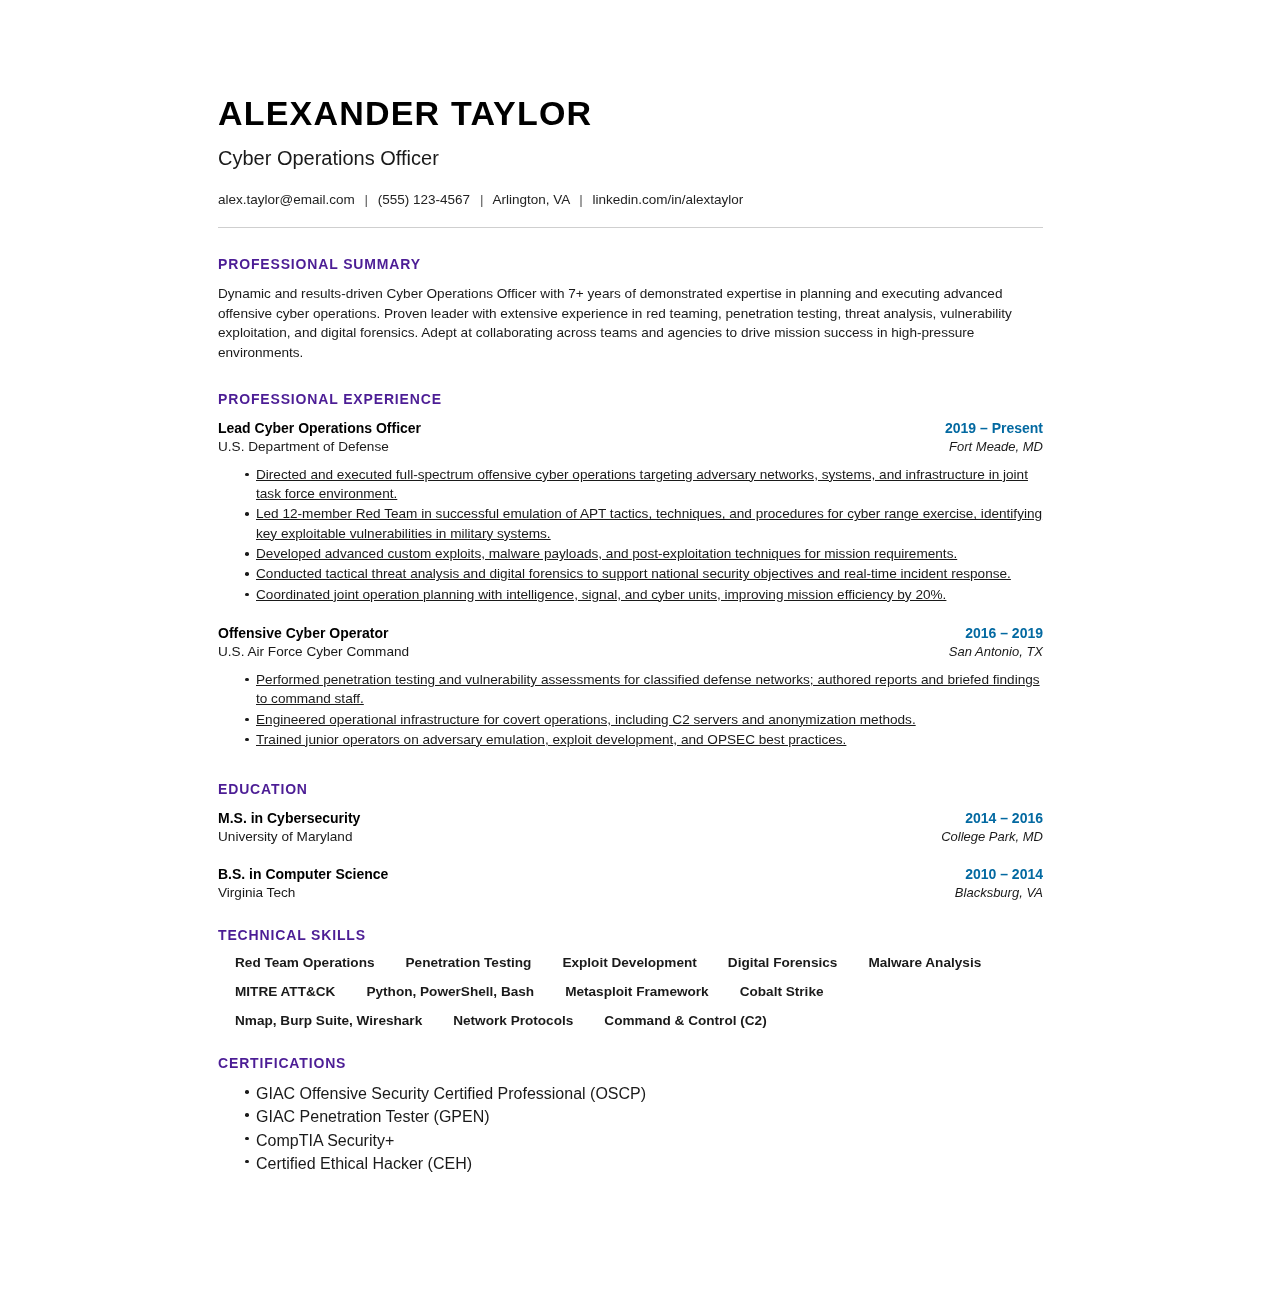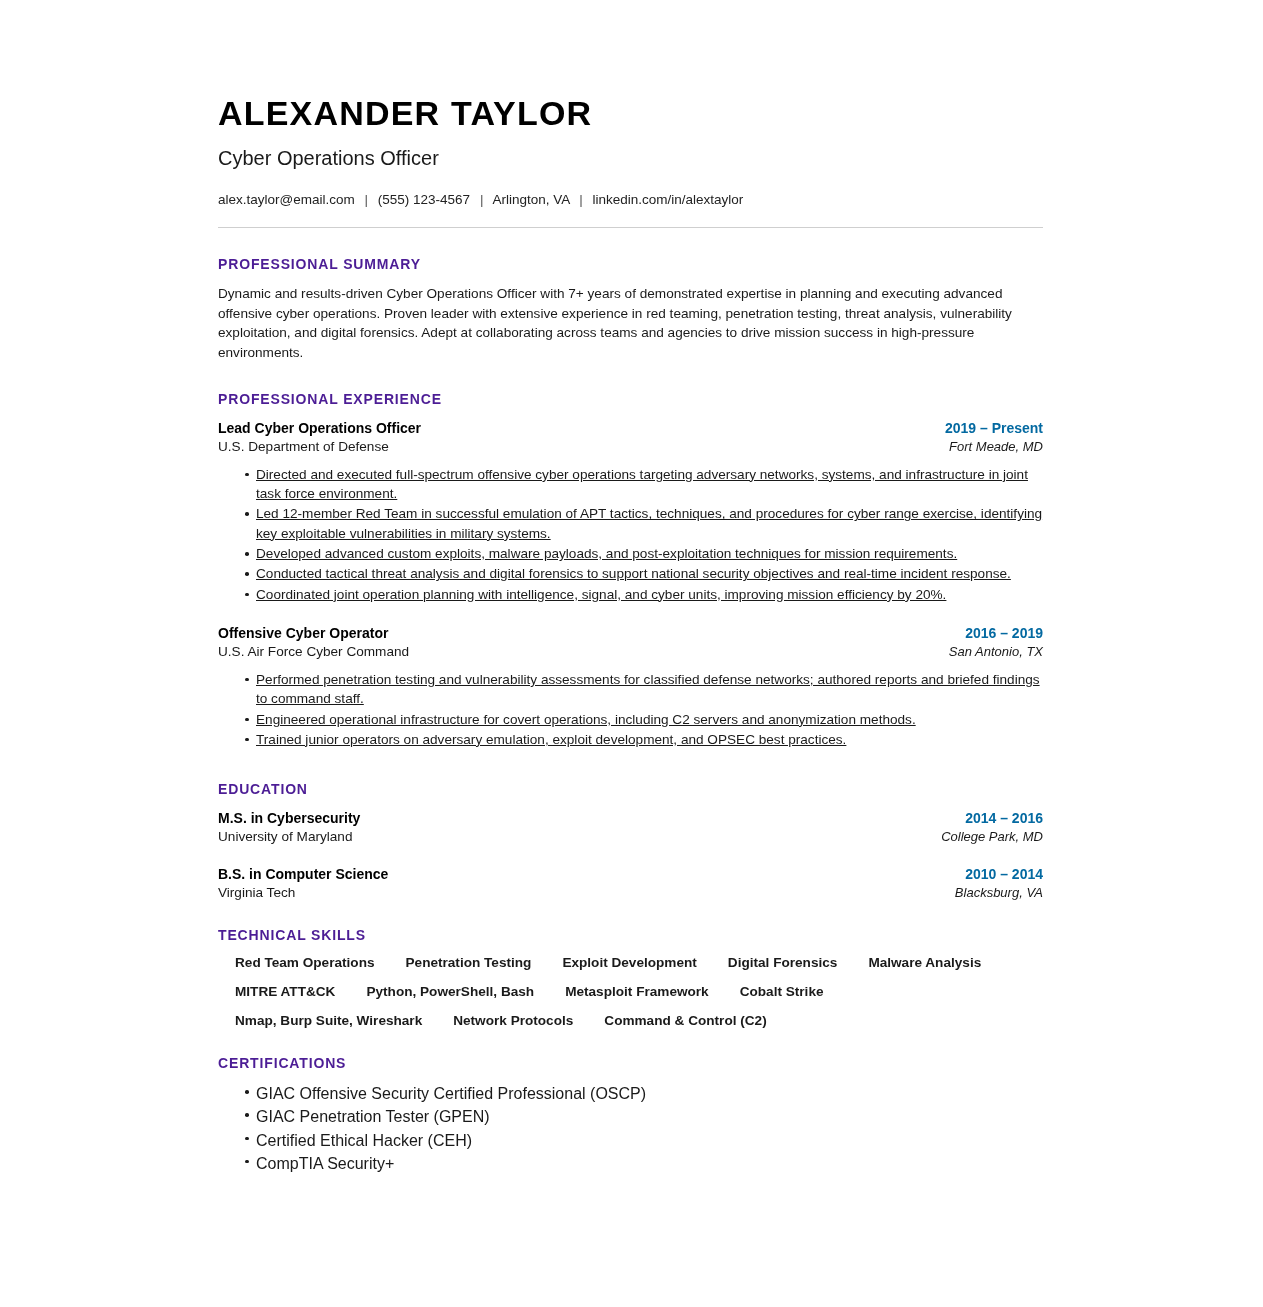--- a/index.html
+++ b/index.html
@@ -323,19 +323,19 @@
           <span class="skill">Command &amp; Control (C2)</span>
         </div>
       </div>
     </section>
 
     <section class="section tight">
       <h2 class="section-title">CERTIFICATIONS</h2>
       <ul class="certs">
         <li>GIAC Offensive Security Certified Professional (OSCP)</li>
         <li>GIAC Penetration Tester (GPEN)</li>
+        <li>CompTIA Security+</li>
         <li>Certified Ethical Hacker (CEH)</li>
-        <li>CompTIA Security+</li>
       </ul>
     </section>
 
   </div>
 </div>
 
 </body></html>

